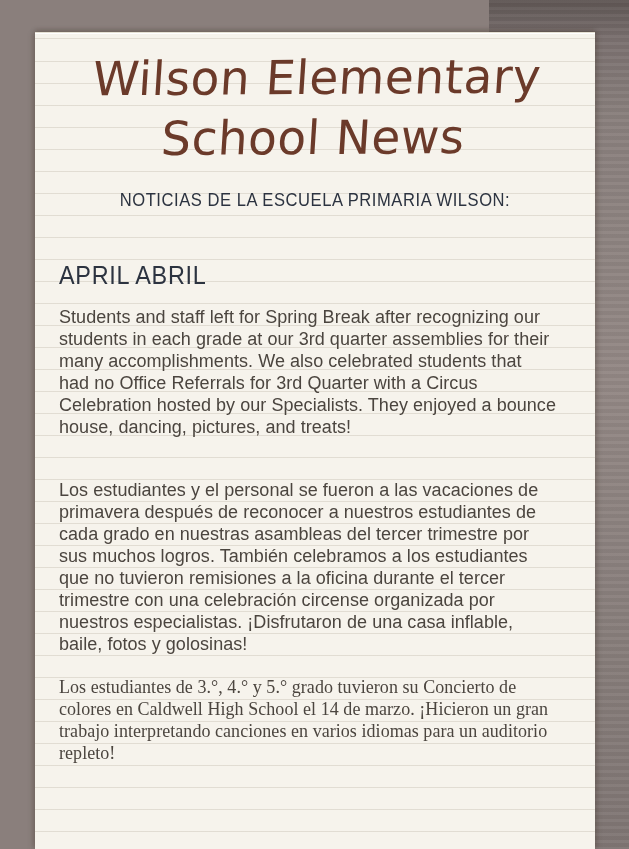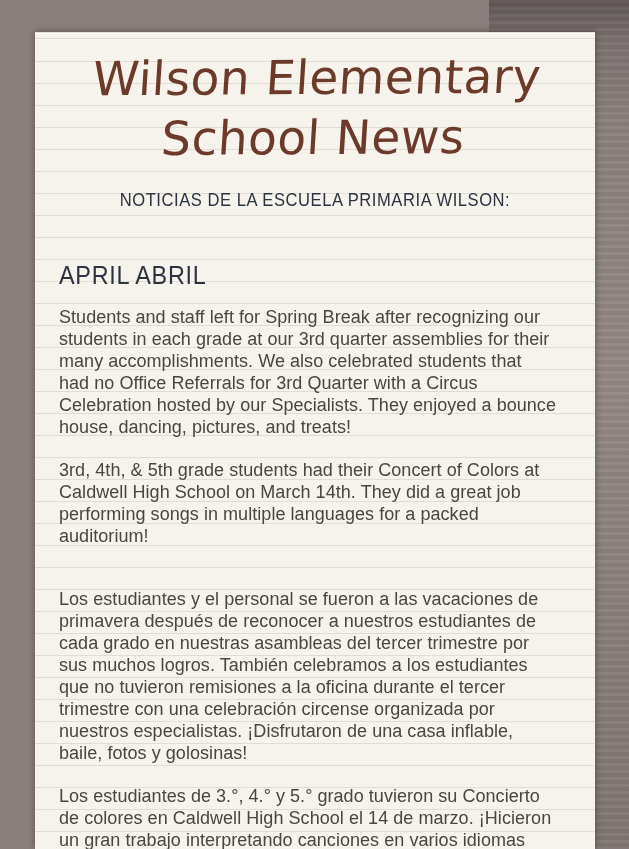--- a/index.html
+++ b/index.html
@@ -137,21 +137,21 @@
   }
 
   .para {
     font-size: 18px;
     line-height: 22px;
     color: #4b453f;
     margin-bottom: 21px;
     max-width: 497px;
     letter-spacing: .05px;
   }
-  .para:last-child { margin-bottom: 16px; }
+  .para:last-child { margin-bottom: 16px; font-family: Liberation Serif, serif; }
 
   .lang-gap { height: 20px; }
 </style>
 </head>
 <body>
 
 <div id="backdrop"></div>
 <div id="backdrop-right"></div>
 
 <div id="paper-card">
@@ -162,21 +162,20 @@
         <span>Wilson Elementary</span>
         <span class="line2">School News</span>
       </div>
       <div class="site-subtitle">Noticias de la Escuela Primaria Wilson:</div>
     </div>
 
     <div class="section first">
       <div class="section-heading">April Abril</div>
 
       <p class="para">Students and staff left for Spring Break after recognizing our students in each grade at our 3rd quarter assemblies for their many accomplishments. We also celebrated students that had no Office Referrals for 3rd Quarter with a Circus Celebration hosted by our Specialists. They enjoyed a bounce house, dancing, pictures, and treats!</p>
-      <p class="para">3rd, 4th, &amp; 5th grade students had their Concert of Colors at Caldwell High School on March 14th. They did a great job performing songs in multiple languages for a packed auditorium!</p>
 
       <div class="lang-gap"></div>
 
       <p class="para">Los estudiantes y el personal se fueron a las vacaciones de primavera después de reconocer a nuestros estudiantes de cada grado en nuestras asambleas del tercer trimestre por sus muchos logros. También celebramos a los estudiantes que no tuvieron remisiones a la oficina durante el tercer trimestre con una celebración circense organizada por nuestros especialistas. ¡Disfrutaron de una casa inflable, baile, fotos y golosinas!</p>
       <p class="para">Los estudiantes de 3.°, 4.° y 5.° grado tuvieron su Concierto de colores en Caldwell High School el 14 de marzo. ¡Hicieron un gran trabajo interpretando canciones en varios idiomas para un auditorio repleto!</p>
 
     </div>
 
   </div>
 </div>

